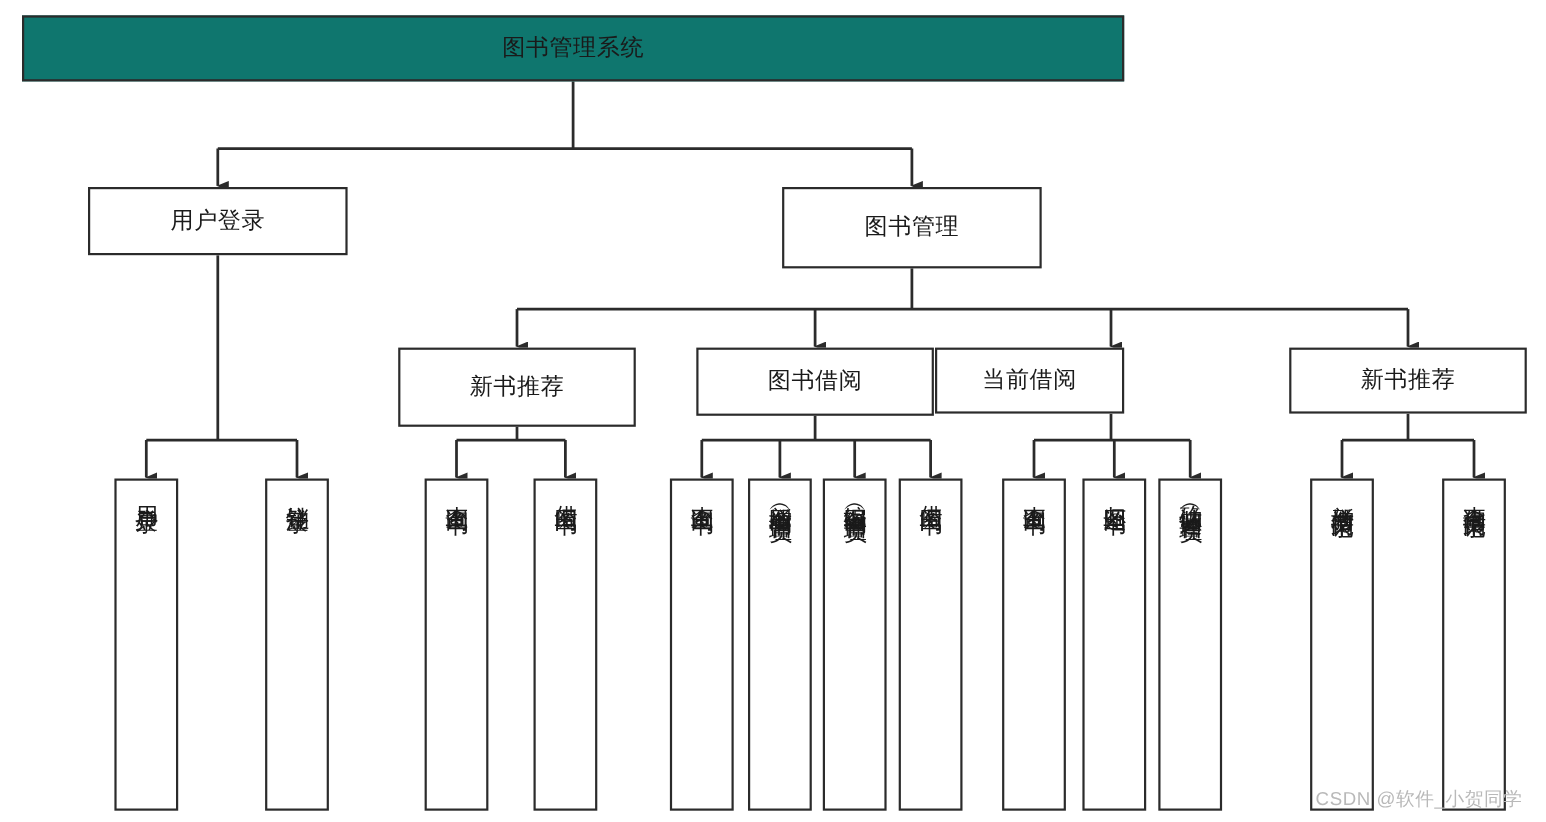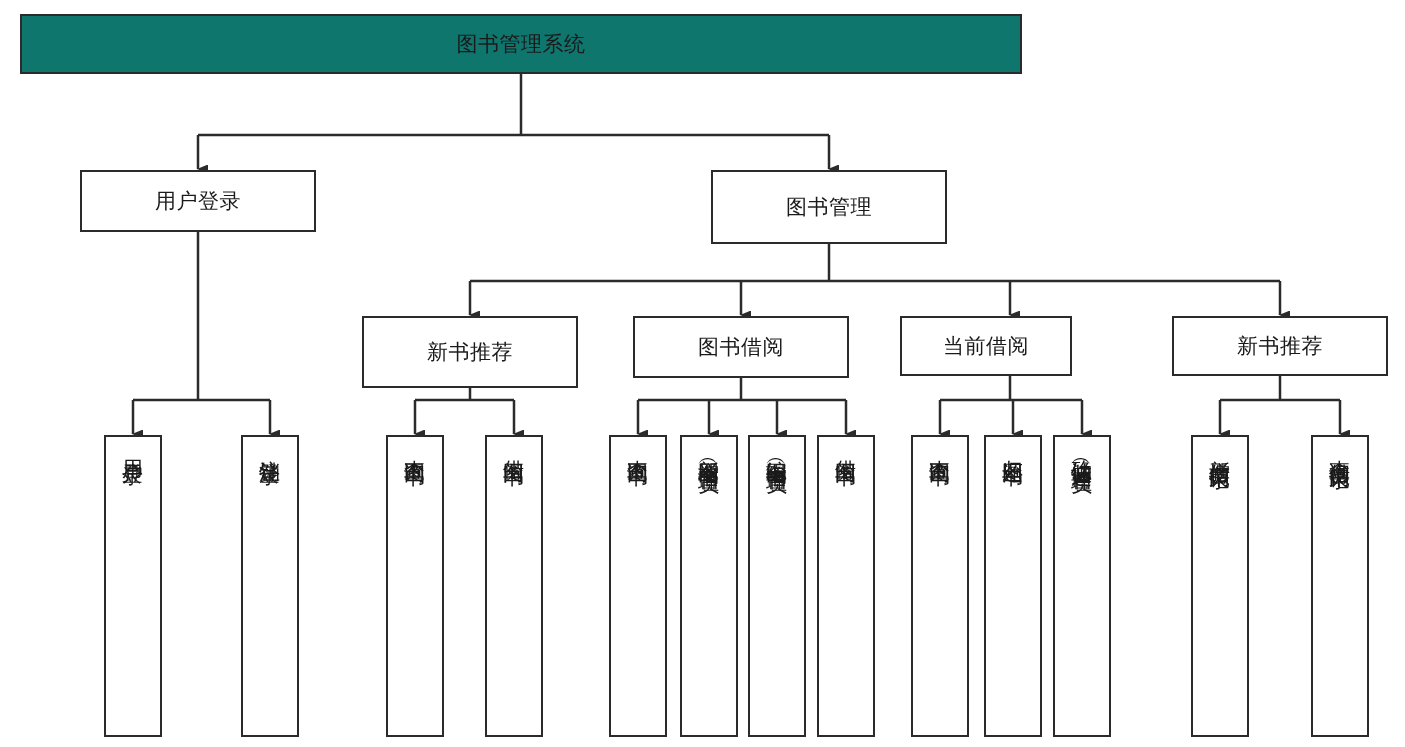--- a/index.html
+++ b/index.html
@@ -119,21 +119,21 @@
       </div>
       <div class="node" style="left: 711px; top: 170px; width: 236px; height: 74px; border-color: rgb(43, 43, 43); background: rgb(255, 255, 255); justify-content: center;">
         <span class="node-label">图书管理</span>
       </div>
       <div class="node" style="left: 362px; top: 316px; width: 216px; height: 72px; border-color: rgb(43, 43, 43); background: rgb(255, 255, 255);">
         <span class="node-label">新书推荐</span>
       </div>
       <div class="node" style="left: 633px; top: 316px; width: 216px; height: 62px; border-color: rgb(43, 43, 43); background: rgb(255, 255, 255);">
         <span class="node-label">图书借阅</span>
       </div>
-      <div class="node" style="left: 900px; top: 316px; width: 172px; height: 60px; border-color: rgb(43, 43, 43); background: rgb(255, 255, 255);">
+      <div class="node" style="left: 850px; top: 316px; width: 172px; height: 60px; border-color: rgb(43, 43, 43); background: rgb(255, 255, 255);">
         <span class="node-label">当前借阅</span>
       </div>
       <div class="node" style="left: 1172px; top: 316px; width: 216px; height: 60px; border-color: rgb(43, 43, 43); background: rgb(255, 255, 255);">
         <span class="node-label">新书推荐</span>
       </div>
       <div class="node vertical" style="left: 104px; top: 435px; width: 58px; height: 302px; border-color: rgb(43, 43, 43); background: rgb(255, 255, 255);">
         <span class="node-label">用户登录</span>
       </div>
       <div class="node vertical" style="left: 241px; top: 435px; width: 58px; height: 302px; border-color: rgb(43, 43, 43); background: rgb(255, 255, 255);">
         <span class="node-label">注销登录</span>
@@ -166,13 +166,14 @@
         <span class="node-label">确认归还（管理员）</span>
       </div>
       <div class="node vertical" style="left: 1191px; top: 435px; width: 58px; height: 302px; border-color: rgb(43, 43, 43); background: rgb(255, 255, 255);">
         <span class="node-label">新增借阅记录</span>
       </div>
       <div class="node vertical" style="left: 1311px; top: 435px; width: 58px; height: 302px; border-color: rgb(43, 43, 43); background: rgb(255, 255, 255);">
         <span class="node-label">查询借阅记录</span>
       </div>
     </div>
 
+  <div class="watermark" style="left: 1196px; top: 715px; color: rgb(185, 185, 185);">CSDN @软件_小贺同学</div>
 </div>
 
 </body></html>

